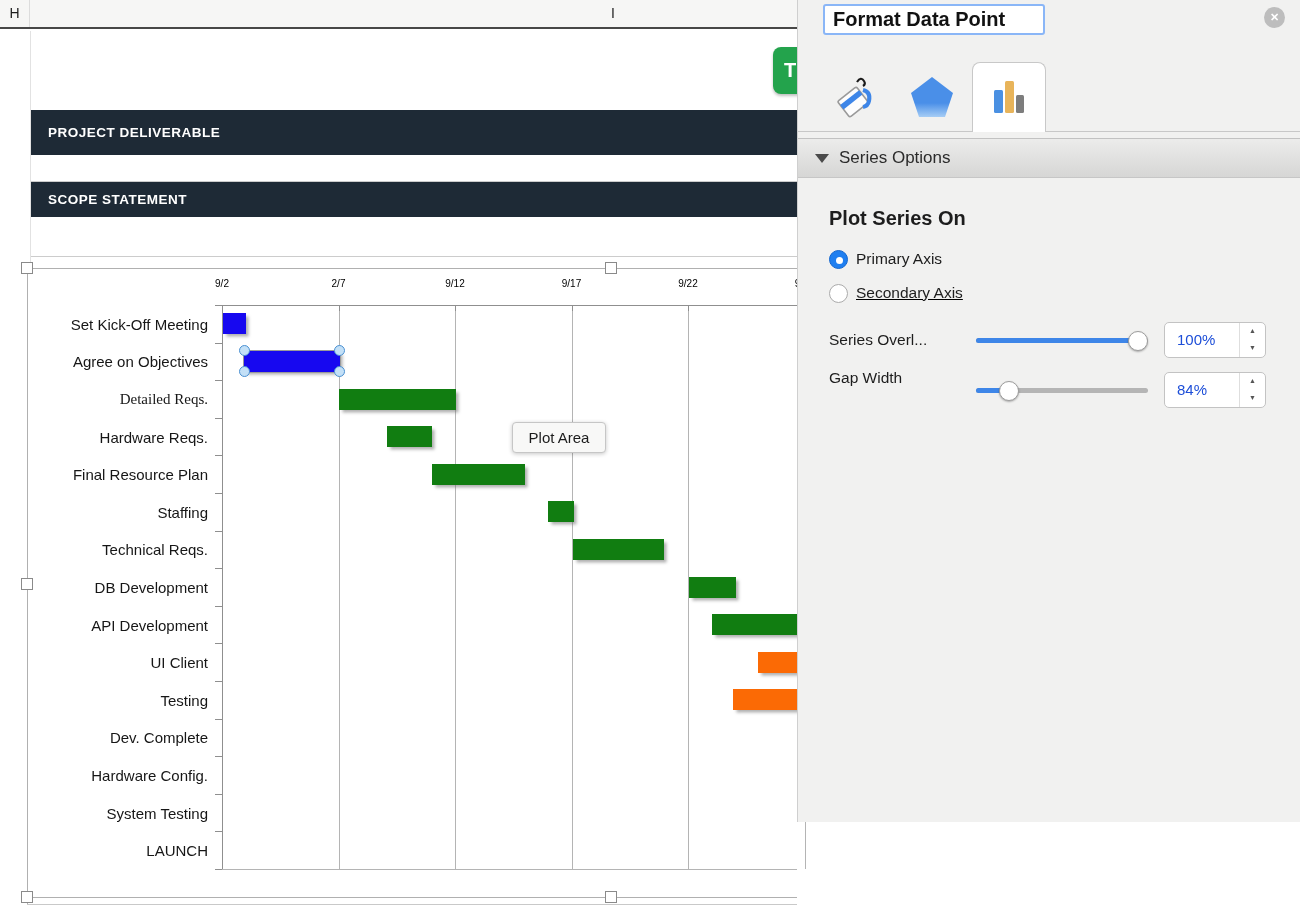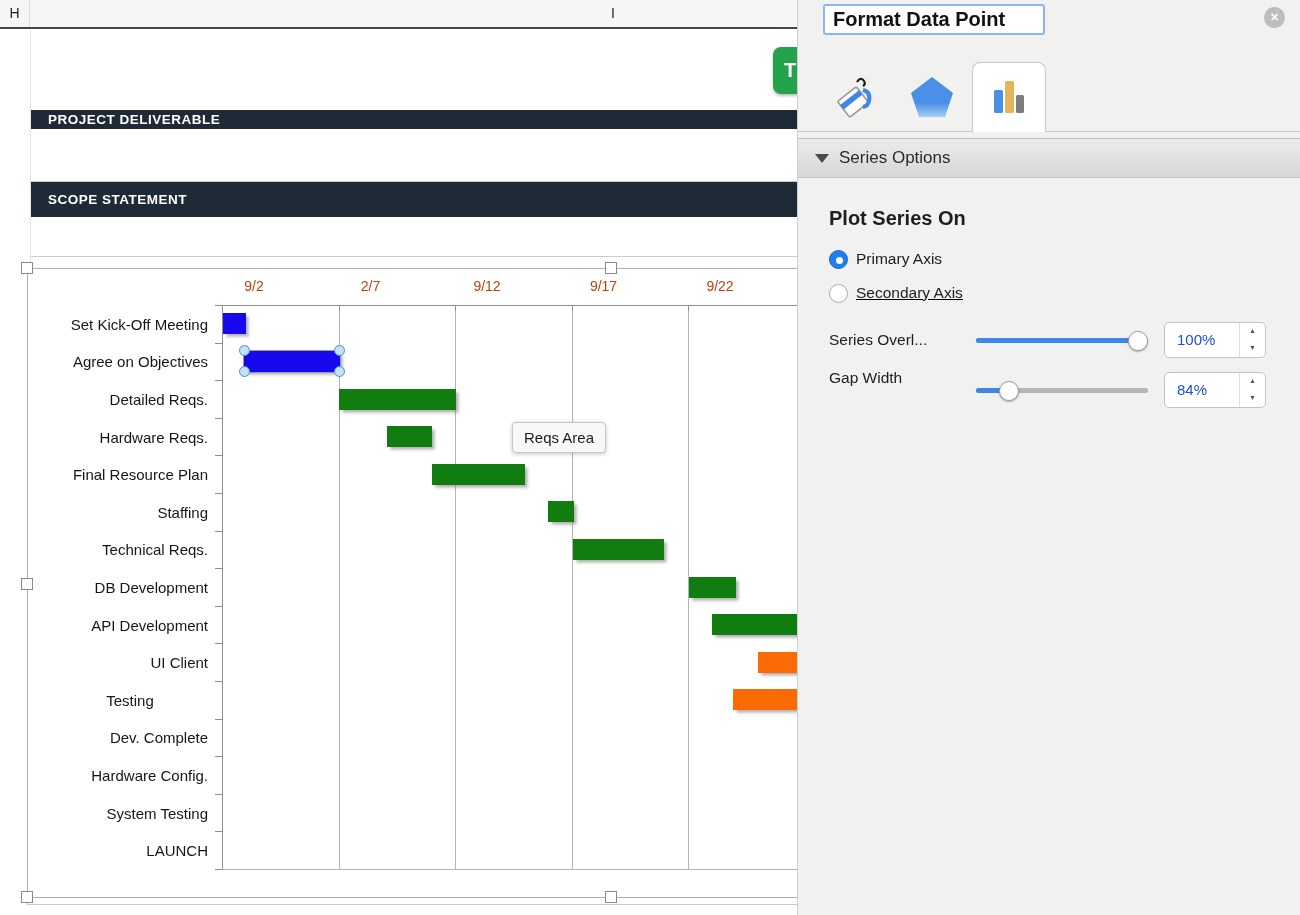--- a/index.html
+++ b/index.html
@@ -17,52 +17,52 @@
   .cell-vline { position:absolute; left:30px; top:31px; width:1px; height:231px; background:#e2e2e2; }
 
   .green-btn { position:absolute; left:773px; top:47px; width:44px; height:47px;
                background:#23a34c; border:none; border-radius:8px; color:#fff;
                font-size:20px; font-weight:bold; text-align:left; padding-left:11px;
                box-shadow:0 2px 3px rgba(0,0,0,.25); z-index:4; }
 
   .section-bar { position:absolute; left:31px; width:766px; background:#1e2a36; color:#fff;
                  font-weight:bold; font-size:13.5px; letter-spacing:.5px;
                  display:flex; align-items:center; padding-left:17px; z-index:2; }
-  .bar1 { top:110px; height:19px; }
+  .bar1 { top:110px; height:45px; }
   .bar2 { top:182px; height:35px; }
   .white-row { position:absolute; left:31px; width:766px; background:#fff; border-bottom:1px solid #cccccc; }
   .row1 { top:143px; height:39px; }
   .row2 { top:217px; height:40px; }
 
   
   .frame-line { position:absolute; background:#b0b0b0; z-index:3; }
   .handle { position:absolute; width:12px; height:12px; background:#fff;
             border:1px solid #8a8a8a; z-index:4; }
 
   
   #chart-layer { position:absolute; left:0; top:0; width:1300px; height:915px; z-index:2; }
   .gridline { position:absolute; width:1px; background:#b4b4b4; }
   .axis-line { position:absolute; background:#8f8f8f; }
   .x-tick { position:absolute; width:1px; height:6px; background:#8f8f8f; }
   .y-tick { position:absolute; width:7px; height:1px; background:#8f8f8f; }
-  .x-label { position:absolute; font-size:14px; color:#c2410c; transform:translateX(-50%); white-space:nowrap;margin-left:32px; }
+  .x-label { position:absolute; font-size:10px; color:#000000; transform:translateX(-50%); white-space:nowrap; }
   .task-label { position:absolute; width:172px; text-align:right; font-size:15px; color:#161616;
                 transform:translateY(-50%); white-space:nowrap; }
   .gantt-bar { position:absolute; height:21px; box-shadow:2.5px 2.5px 3px rgba(110,110,110,.55); }
   .gantt-bar.selected { outline:1px solid #9a9a9a; }
   .sel-handle { position:absolute; width:11px; height:11px; border-radius:50%;
                 background:#c3e0f7; border:1.5px solid #4a90d2; z-index:5; }
 
   .plot-tooltip { position:absolute; left:512px; top:422px; width:94px; height:31px;
                   background:#f8f8f7; border:1px solid #c6c6c6; border-radius:4px;
                   box-shadow:0 1px 4px rgba(0,0,0,.22); font-size:15px; color:#1c1c1c;
                   display:flex; align-items:center; justify-content:center; z-index:6; }
 
   
-  .panel { position:absolute; left:797px; top:0; width:503px; height:915px;
+  .panel { position:absolute; left:797px; top:0; width:503px; height:822px;
            background:#f1f1f0; border-left:1px solid #cfcfcf; z-index:10; }
   .panel-title-box { position:absolute; left:25px; top:4px; width:222px; height:31px;
                      background:#fff; border:2px solid #8ab6f7; border-radius:3px;
                      font-size:20px; font-weight:bold; color:#121212;
                      line-height:27px; padding-left:8px; white-space:nowrap; overflow:hidden; }
   .panel-close { position:absolute; left:466px; top:7px; width:21px; height:21px; border-radius:50%;
                  background:#bdbdbd; color:#fff; font-size:11px; font-weight:bold;
                  text-align:center; line-height:21px; cursor:default; }
   .tab { position:absolute; top:62px; width:74px; height:70px; display:flex;
          align-items:center; justify-content:center; }
@@ -172,45 +172,45 @@
       <div class="y-tick" style="left: 215px; top: 831.4px;"></div>
       <div class="y-tick" style="left: 215px; top: 869px;"></div>
       <div class="task-label" style="left: 36px; top: 323.8px;">Set Kick-Off Meeting</div>
       <div class="gantt-bar" style="left: 223.165px; top: 313.3px; width: 23.3px; background: rgb(23, 8, 240);"></div>
       <div class="task-label" style="left: 36px; top: 361.4px;">Agree on Objectives</div>
       <div class="gantt-bar selected" style="left: 244.135px; top: 350.9px; width: 95.53px; background: rgb(23, 8, 240);"></div>
       <div class="sel-handle" style="left: 238.635px; top: 345.4px;"></div>
       <div class="sel-handle" style="left: 334.165px; top: 345.4px;"></div>
       <div class="sel-handle" style="left: 238.635px; top: 366.4px;"></div>
       <div class="sel-handle" style="left: 334.165px; top: 366.4px;"></div>
-      <div class="task-label" style="left: 36px; top: 399px;">Detailed Reqs.</div>
+      <div class="task-label" style="left: 36px; top: 399px; font-family: Liberation Serif, serif;">Detailed Reqs.</div>
       <div class="gantt-bar" style="left: 338.5px; top: 388.5px; width: 117.665px; background: rgb(17, 125, 17);"></div>
       <div class="task-label" style="left: 36px; top: 436.6px;">Hardware Reqs.</div>
       <div class="gantt-bar" style="left: 387.43px; top: 426.1px; width: 44.27px; background: rgb(17, 125, 17);"></div>
       <div class="task-label" style="left: 36px; top: 474.2px;">Final Resource Plan</div>
       <div class="gantt-bar" style="left: 431.7px; top: 463.7px; width: 93.2px; background: rgb(17, 125, 17);"></div>
       <div class="task-label" style="left: 36px; top: 511.8px;">Staffing</div>
       <div class="gantt-bar" style="left: 548.2px; top: 501.3px; width: 25.63px; background: rgb(17, 125, 17);"></div>
       <div class="task-label" style="left: 36px; top: 549.4px;">Technical Reqs.</div>
       <div class="gantt-bar" style="left: 572.665px; top: 538.9px; width: 90.87px; background: rgb(17, 125, 17);"></div>
       <div class="task-label" style="left: 36px; top: 587px;">DB Development</div>
       <div class="gantt-bar" style="left: 689.165px; top: 576.5px; width: 46.6px; background: rgb(17, 125, 17);"></div>
       <div class="task-label" style="left: 36px; top: 624.6px;">API Development</div>
       <div class="gantt-bar" style="left: 712.465px; top: 614.1px; width: 109.51px; background: rgb(17, 125, 17);"></div>
       <div class="task-label" style="left: 36px; top: 662.2px;">UI Client</div>
       <div class="gantt-bar" style="left: 757.9px; top: 651.7px; width: 93.2px; background: rgb(251, 106, 5);"></div>
-      <div class="task-label" style="left: 44px; top: 699.8px; text-align: center;">Testing</div>
+      <div class="task-label" style="left: 36px; top: 699.8px;">Testing</div>
       <div class="gantt-bar" style="left: 733.435px; top: 689.3px; width: 111.84px; background: rgb(251, 106, 5);"></div>
       <div class="task-label" style="left: 36px; top: 737.4px;">Dev. Complete</div>
       <div class="task-label" style="left: 36px; top: 775px;">Hardware Config.</div>
       <div class="task-label" style="left: 36px; top: 812.6px;">System Testing</div>
       <div class="task-label" style="left: 36px; top: 850.2px;">LAUNCH</div>
     </div>
 
-  <div class="plot-tooltip">Reqs Area</div>
+  <div class="plot-tooltip">Plot Area</div>
 
   <div class="panel">
     <div class="panel-title-box">Format Data Point</div>
     <div class="panel-close">✕</div>
 
     <div class="tab tab-fill">
       <svg width="44" height="46" viewBox="0 0 44 46">
         <g transform="rotate(-38 20 28)">
           <rect x="8" y="18" width="24" height="20" rx="2" fill="#fdfdfd" stroke="#9a9a9a" stroke-width="1.6"></rect>
           <rect x="8" y="22.5" width="24" height="5.5" fill="#3e86e8"></rect>

